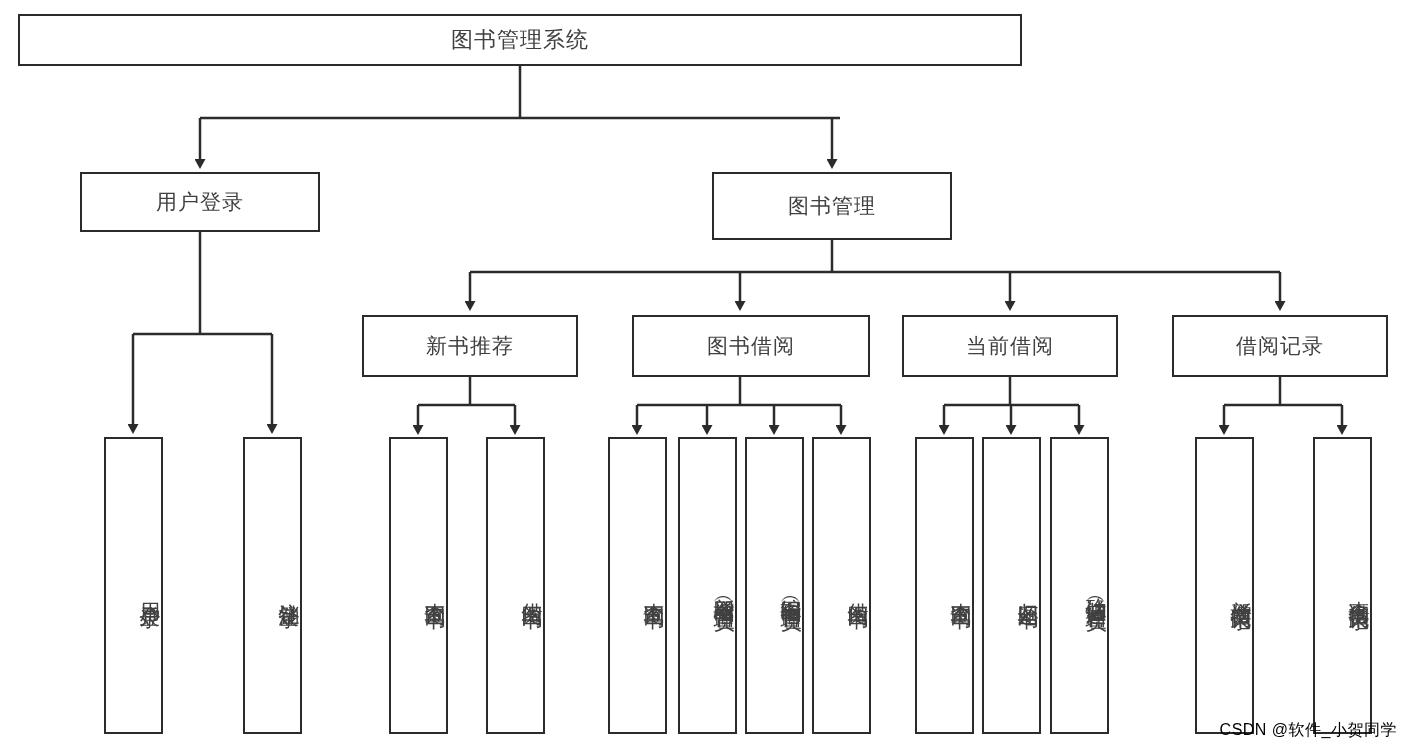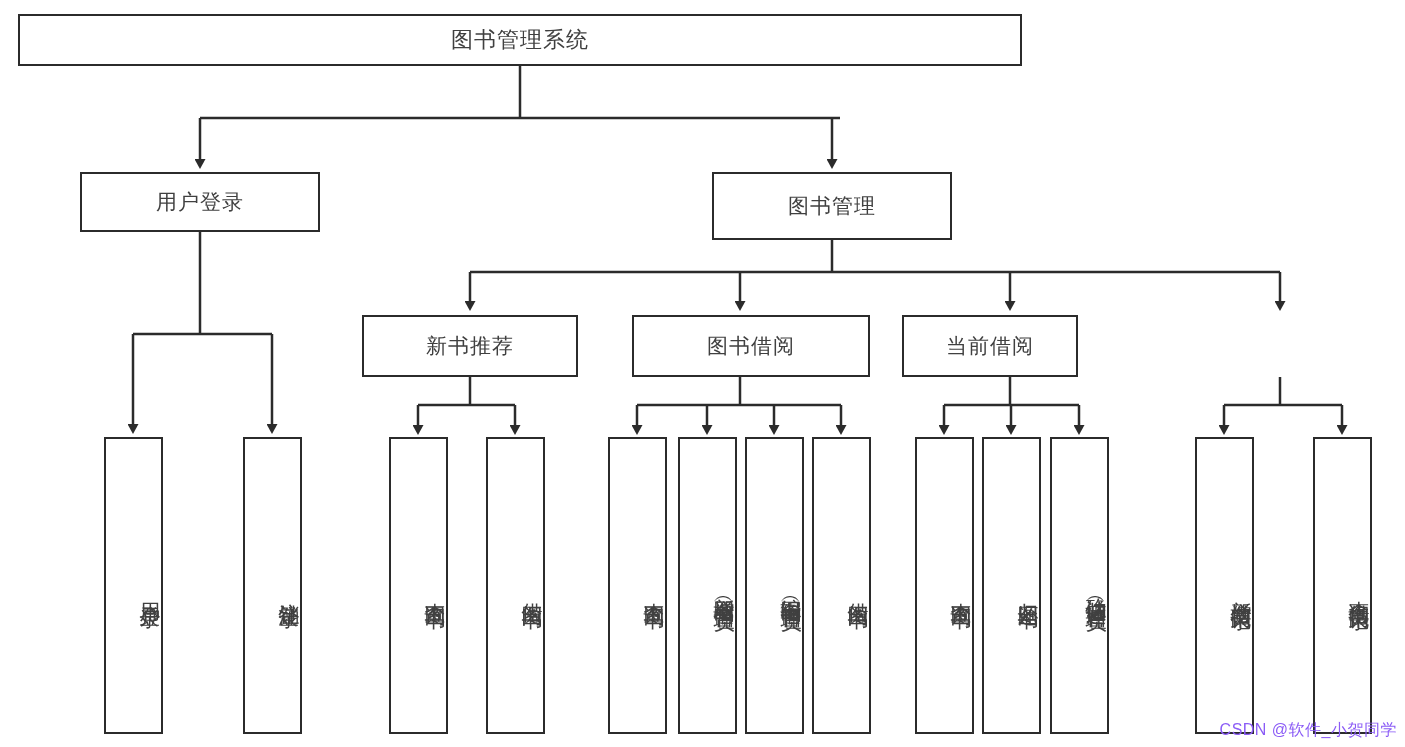--- a/index.html
+++ b/index.html
@@ -55,21 +55,21 @@
     display: block;
   }
   .node.root {
     font-size: 22px;
   }
   #watermark {
     position: absolute;
     right: 8px;
     bottom: 6px;
     font-size: 16px;
-    color: #8b5cf6;
+    color: #000000;
     letter-spacing: 0.5px;
     white-space: nowrap;
   }
 </style>
 </head>
 <body>
 
 <div id="canvas">
 
   <svg class="edges" viewBox="0 0 1405 747">
@@ -132,22 +132,25 @@
   <div class="node h" style="left:712px; top:172px; width:240px; height:68px;">
     <span>图书管理</span>
   </div>
 
   <div class="node h" style="left:362px; top:315px; width:216px; height:62px;">
     <span>新书推荐</span>
   </div>
   <div class="node h" style="left:632px; top:315px; width:238px; height:62px;">
     <span>图书借阅</span>
   </div>
-  <div class="node h" style="left:902px; top:315px; width:176px; height:62px;">
+  <div class="node h" style="left:902px; top:315px; width:216px; height:62px;">
     <span>当前借阅</span>
+  </div>
+  <div class="node h" style="left:1172px; top:315px; width:216px; height:62px;">
+    <span>借阅记录</span>
   </div>
 
   <div class="node v" style="left:104px; top:437px; width:59px; height:297px;">
     <span>用户登录</span>
   </div>
   <div class="node v" style="left:243px; top:437px; width:59px; height:297px;">
     <span>注销登录</span>
   </div>
 
   <div class="node v" style="left:389px; top:437px; width:59px; height:297px;">

